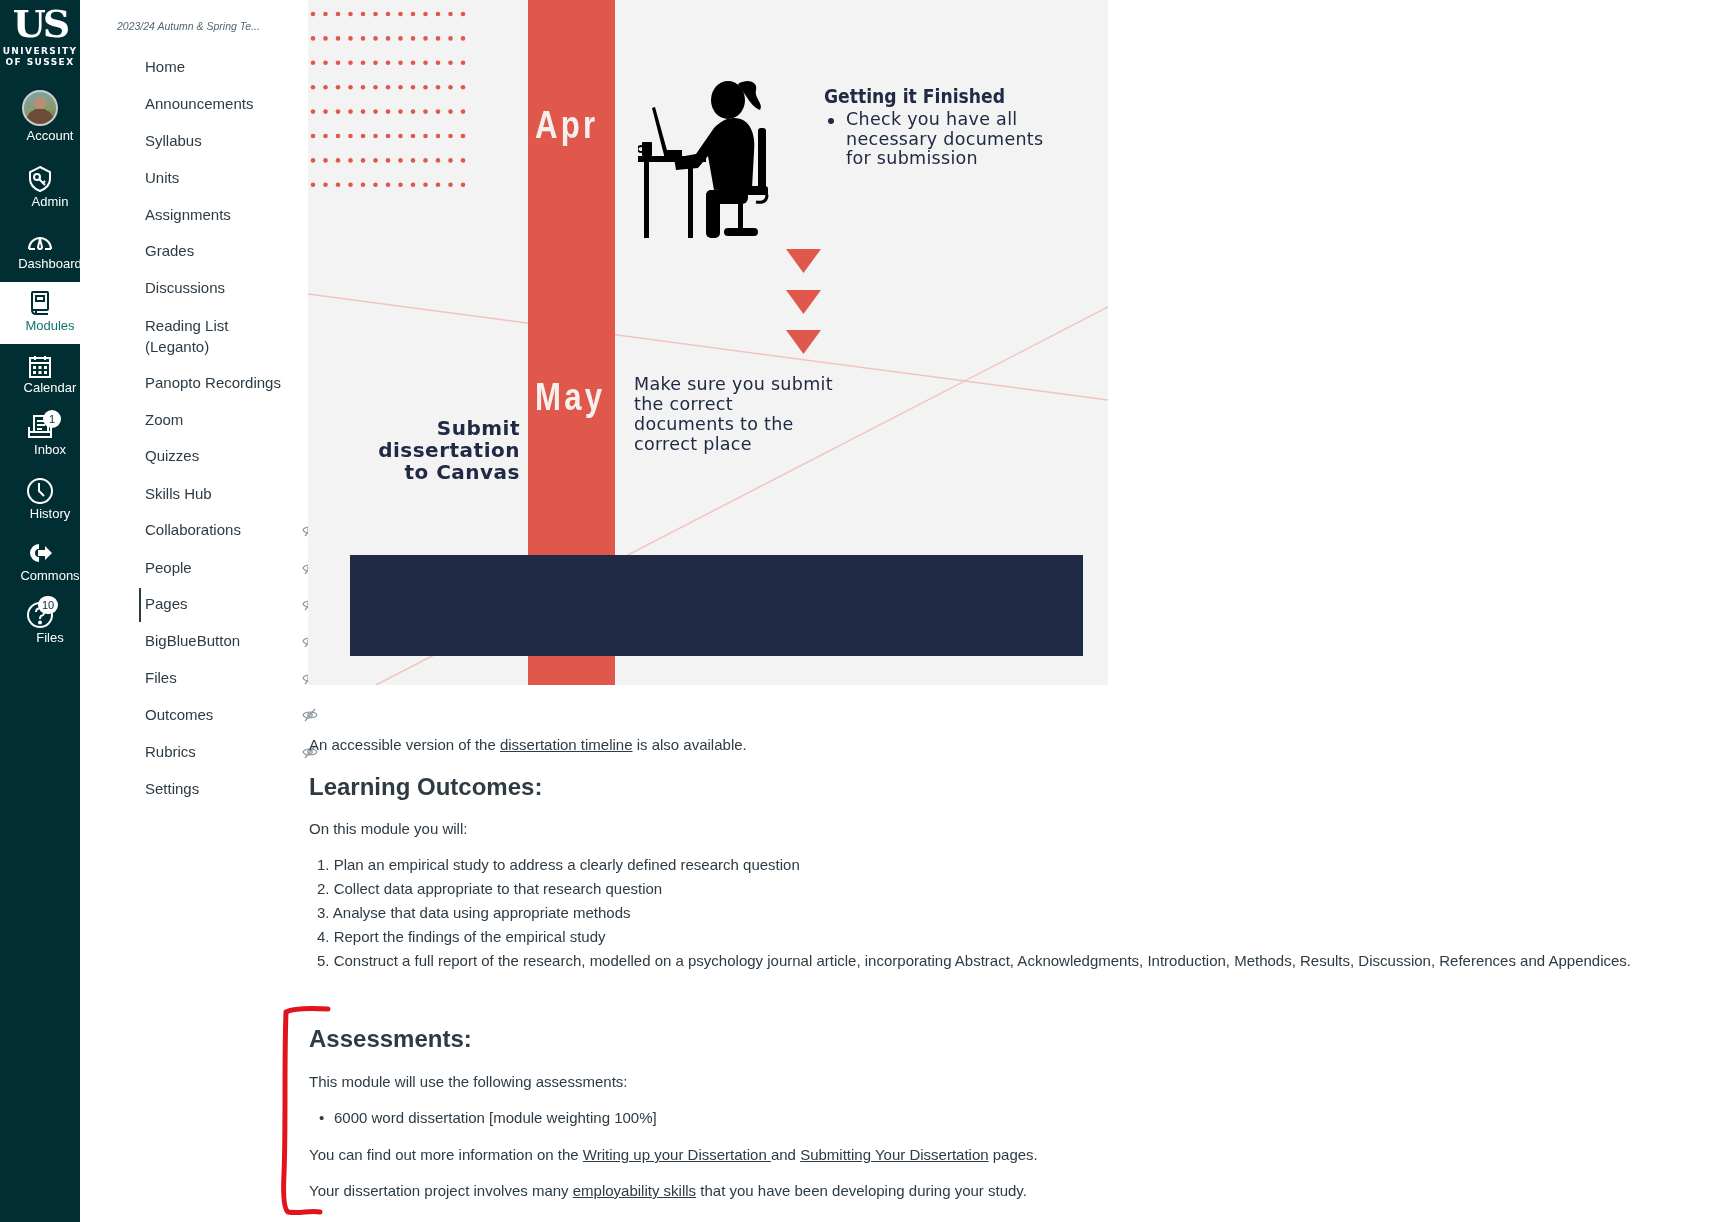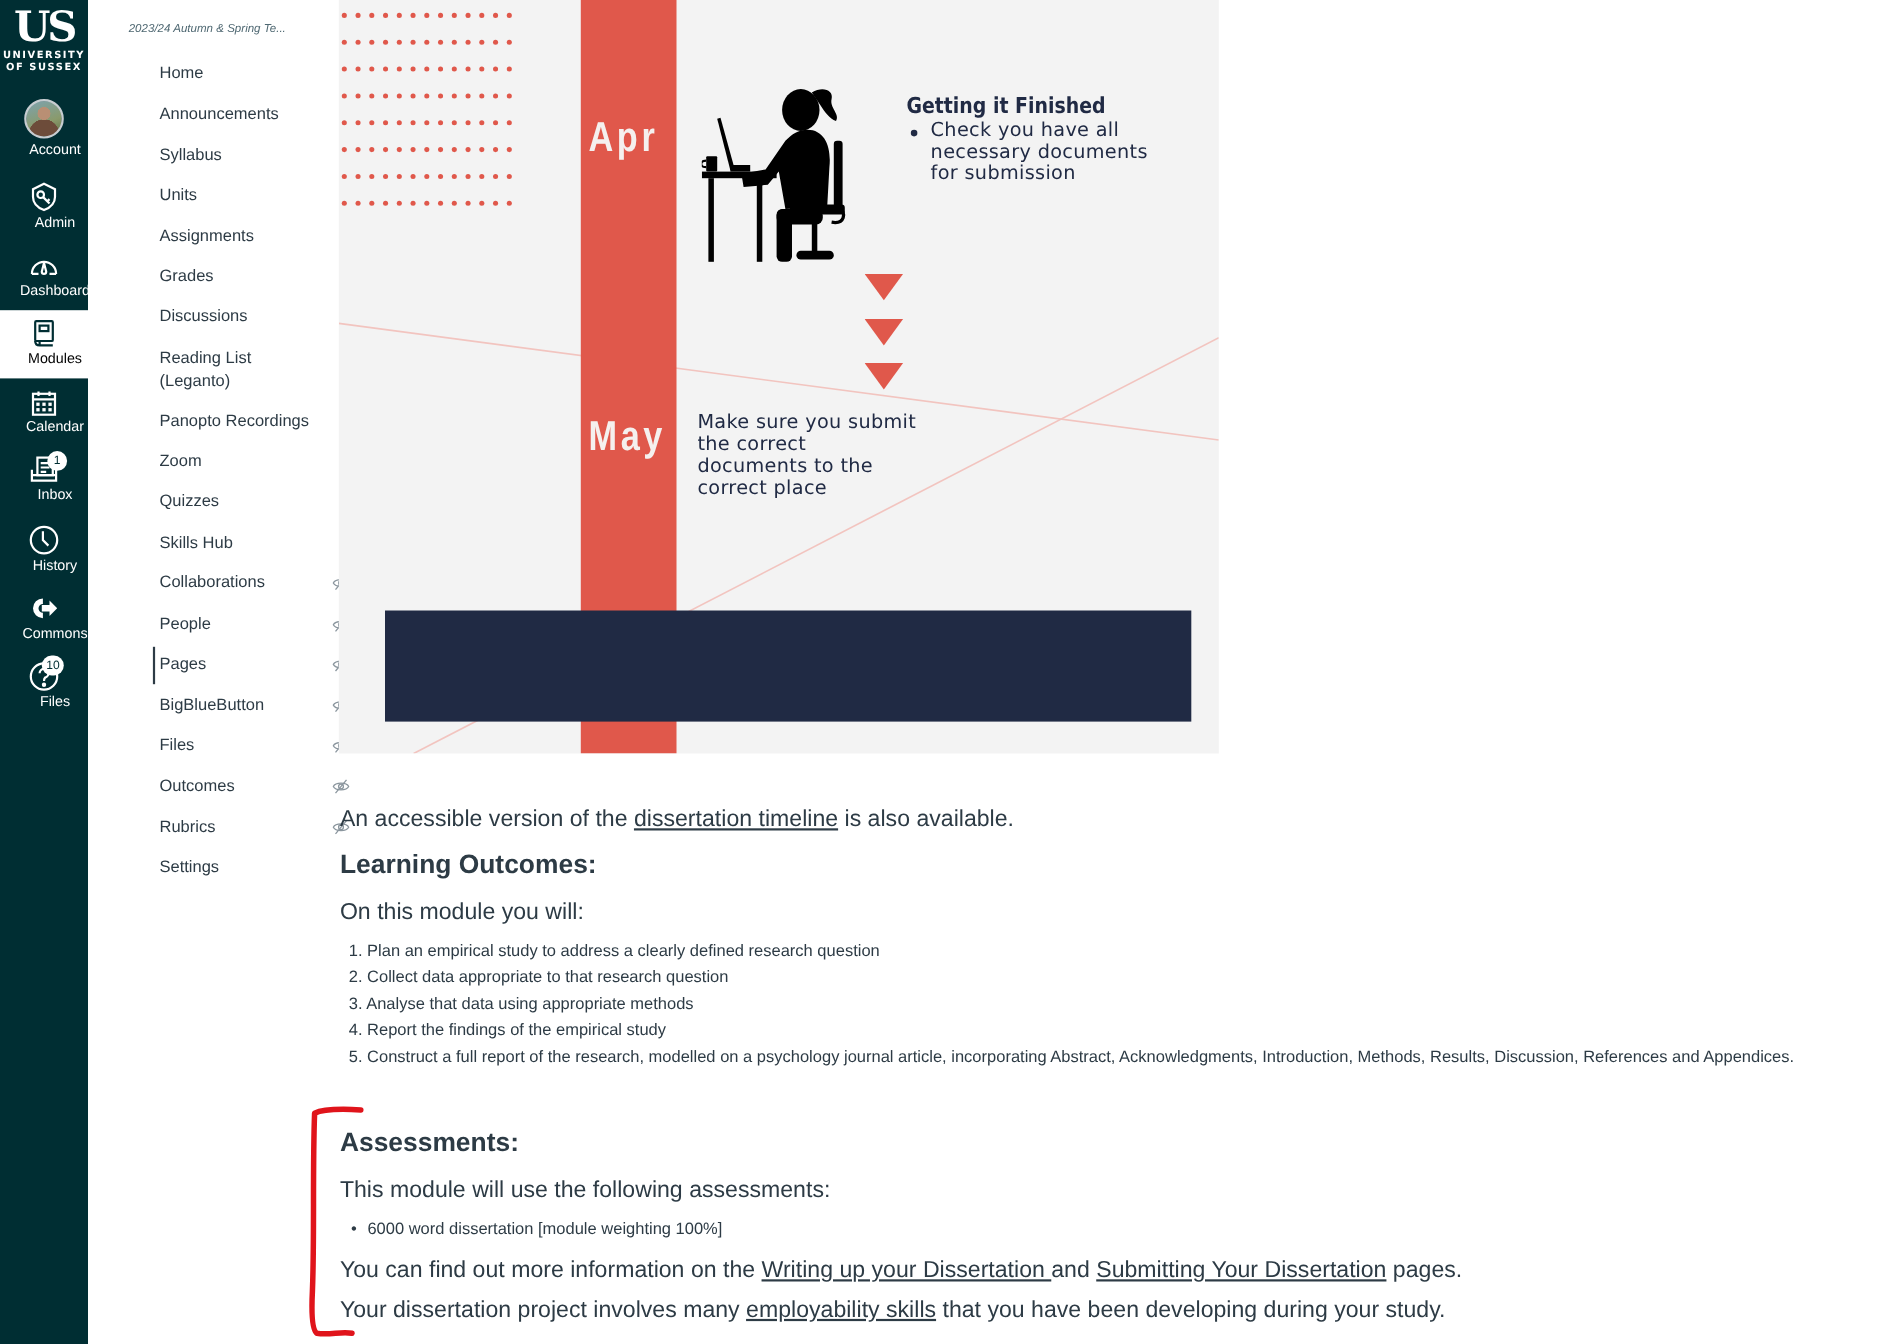--- a/index.html
+++ b/index.html
@@ -8,21 +8,21 @@
 
   
   .global-nav { position: absolute; left: 0; top: 0; width: 80px; height: 1222px; background: #002e33; }
   .logo { position: absolute; left: 0; top: 0; width: 80px; height: 76px; text-align: center; color: #fff; }
   .logo .us { font-family: "DejaVu Serif", "Liberation Serif", serif; font-size: 38px; font-weight: bold; letter-spacing: -3px; line-height: 44px; display: block; margin-top: 2px; }
   .logo .uni { font-family: "DejaVu Sans", sans-serif; font-size: 9px; font-weight: bold; letter-spacing: 1.4px; line-height: 11px; display: block; }
   .gnav-item { position: absolute; left: 0; width: 80px; height: 62px; text-align: center; color: #fff; cursor: pointer; }
   .gnav-item .ico { position: absolute; left: 24px; top: 4px; width: 32px; height: 30px; display: flex; align-items: center; justify-content: center; }
   .gnav-item .lbl { position: absolute; left: 0; width: 100px; top: 36px; font-size: 13px; font-family: "Liberation Sans", sans-serif; color: #fff; }
   .gnav-item.active { background: #ffffff; }
-  .gnav-item.active .lbl { color: #000000; }
+  .gnav-item.active .lbl { color: #0f766e; }
   .avatar { width: 36px; height: 36px; border-radius: 50%; border: 2px solid #c7cdd1;
     background: radial-gradient(circle at 50% 35%, #b98f74 0 22%, transparent 23%),
                 radial-gradient(circle at 50% 95%, #6d4c3a 0 40%, transparent 41%),
                 linear-gradient(160deg, #7da3b0, #8a9a6b 60%, #5e6f45); }
   .badge { position: absolute; top: 0; min-width: 18px; height: 18px; padding: 0 4px; border-radius: 9px; background: #fff; color: #002e33; font-size: 11px; line-height: 18px; font-family: "Liberation Sans", sans-serif; text-align: center; }
 
   
   .course-nav { position: absolute; left: 80px; top: 0; width: 200px; height: 1151px; padding-left: 21px; }
   .term { position: absolute; left: 37px; top: 20px; font-size: 10.5px; font-style: italic; color: #4f6872; white-space: nowrap; font-family: "Liberation Sans", sans-serif; }
   .cnav-item { position: absolute; left: 30px; width: 165px; font-size: 15px; line-height: 20px; color: #2d3b45; cursor: pointer; font-family: "Liberation Sans", sans-serif; margin-left: 35px; }
@@ -39,21 +39,21 @@
   .gif-title { left: 516px; top: 84px; font-size: 20px; font-weight: bold; transform: scaleX(0.86); transform-origin: left top; white-space: nowrap; }
   .gif-list { left: 516px; top: 110px; width: 220px; font-size: 17.5px; line-height: 19.5px; letter-spacing: 0.3px; }
   .gif-list li { list-style: none; position: relative; padding-left: 22px; }
   .gif-list li::before { content: ""; position: absolute; left: 4px; top: 8px; width: 6px; height: 6px; border-radius: 50%; background: #202a44; }
   .may-text { left: 326px; top: 374px; width: 200px; font-size: 17.5px; line-height: 20px; letter-spacing: 0.3px; }
   .submit-text { left: 40px; top: 417px; width: 172px; text-align: right; font-size: 20px; line-height: 22px; font-weight: bold; letter-spacing: 0.5px; }
   .figure { position: absolute; left: 330px; top: 78px; width: 150px; height: 162px; }
 
   
   .content { position: absolute; left: 309px; top: 0; width: 1400px; font-family: "Liberation Sans", sans-serif; color: #2d3b45; }
-  .p { position: absolute; left: 0; font-size: 21px; line-height: 20px; white-space: nowrap; }
+  .p { position: absolute; left: 0; font-size: 15px; line-height: 20px; white-space: nowrap; }
   .h2 { position: absolute; left: 0; font-size: 24px; line-height: 30px; color: #2d3b45; white-space: nowrap; }
   a.lnk { color: #2d3b45; text-decoration: underline; cursor: pointer; }
   .olist { position: absolute; left: 0; top: 855px; font-size: 15px; }
   .olist .li { position: absolute; left: 8px; white-space: nowrap; line-height: 20px; }
   .ulist-item { position: absolute; left: 10px; font-size: 15px; line-height: 20px; white-space: nowrap; }
   .ulist-item::before { content: "•"; position: absolute; left: 0; }
   .ulist-item span { padding-left: 15px; }
   .bracket { position: absolute; left: 280px; top: 1004px; width: 56px; height: 214px; pointer-events: none; }
 </style>
 </head>
@@ -301,20 +301,21 @@
 
   <svg style="position:absolute;left:478px;top:249px;" width="36" height="110">
     <g fill="#e0584b">
       <polygon points="0,0 35,0 17.5,24"></polygon>
       <polygon points="0,41 35,41 17.5,65"></polygon>
       <polygon points="0,81 35,81 17.5,105"></polygon>
     </g>
   </svg>
 
   <div class="info-text may-text">Make sure you submit the correct documents to the correct place</div>
+  <div class="info-text submit-text">Submit dissertation to Canvas</div>
 
   <div class="navybox"></div>
 </div>
 
 <main class="content">
   <p class="p" style="top:735px;">
     <span>An accessible version of the </span><a class="lnk">dissertation timeline</a><span> is also available.</span>
   </p>
 
   <h2 class="h2" style="top:772px;">Learning Outcomes:</h2>

